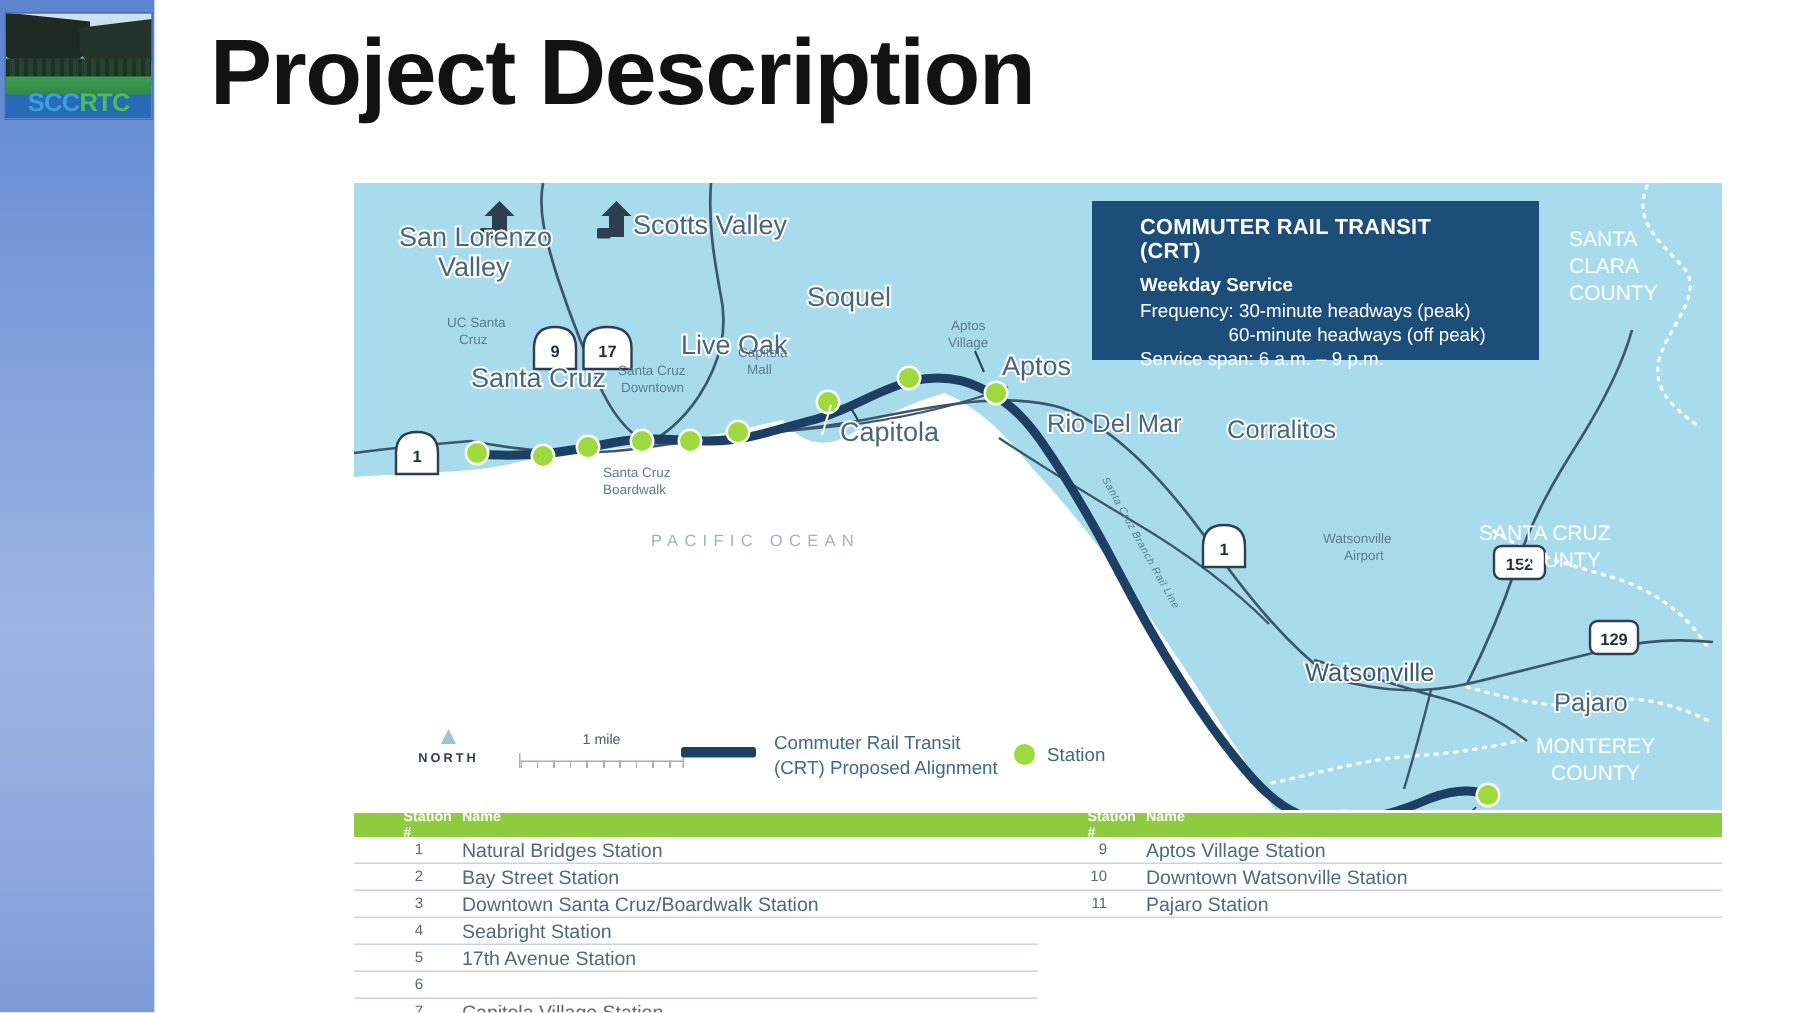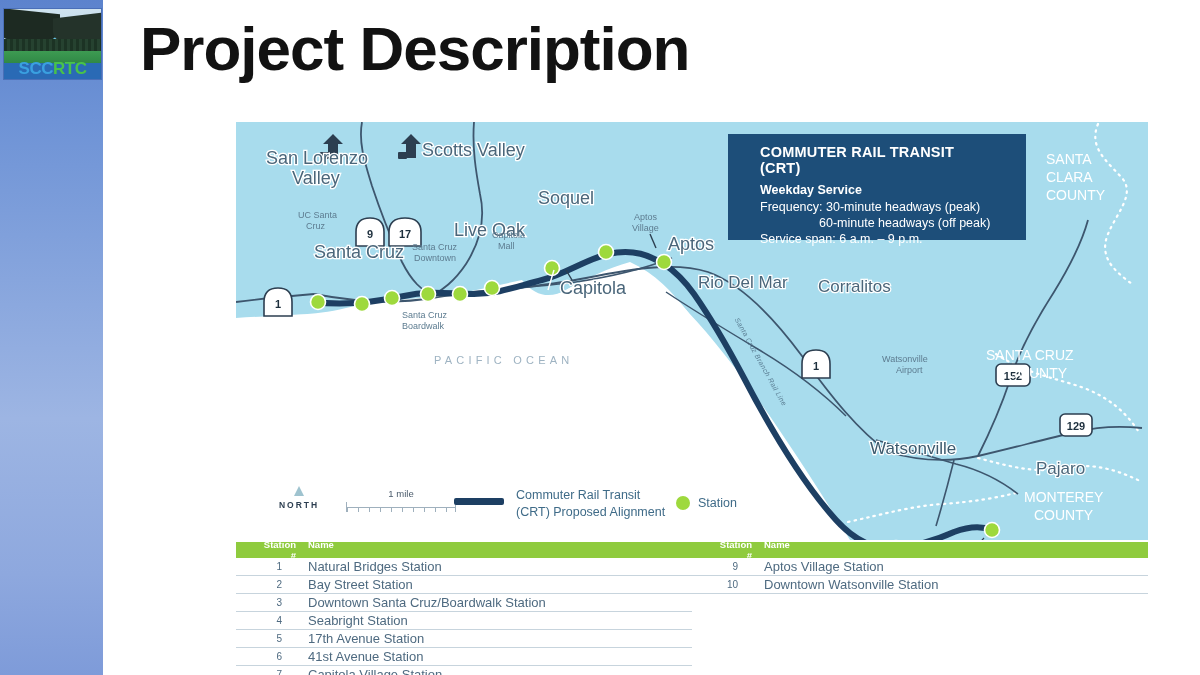--- a/index.html
+++ b/index.html
@@ -115,21 +115,21 @@
   .lg-dot-lbl{position:absolute;left:462px;top:16px;font-size:12.5px;color:#3f6b88;}
 
   
   .table-wrap{
     position:absolute;left:236px;top:542px;width:912px;height:133px;overflow:hidden;
   }
   .tbl-head{
     display:flex;background:#8fcb3e;height:16px;align-items:center;
   }
   .tbl-head span{font-size:9.5px;font-weight:bold;color:#ffffff;}
-  .col-num{width:60px;text-align:right;padding-left:20px;box-sizing:border-box;}
+  .col-num{width:60px;text-align:left;padding-left:33px;box-sizing:border-box;}
   .col-name{flex:1;padding-left:12px;box-sizing:border-box;}
   .half{display:flex;width:50%;}
   .tbl-body{display:flex;}
   .tbl-col{width:50%;}
   .trow{
     display:flex;height:17px;align-items:center;
     border-bottom:1px solid #c7d4dd;
   }
   .trow .n{
     width:60px;text-align:right;padding-right:14px;box-sizing:border-box;
@@ -358,31 +358,34 @@
         <div class="trow">
           <div class="n">4</div>
           <div class="nm">Seabright Station</div>
         </div>
         <div class="trow">
           <div class="n">5</div>
           <div class="nm">17th Avenue Station</div>
         </div>
         <div class="trow">
           <div class="n">6</div>
-          <div class="nm">41st Avenue Station</div>
         </div>
         <div class="trow">
           <div class="n">7</div>
           <div class="nm">Capitola Village Station</div>
         </div>
       </div>
     <div class="tbl-col" id="right-col">
         <div class="trow">
           <div class="n">9</div>
           <div class="nm">Aptos Village Station</div>
         </div>
         <div class="trow">
           <div class="n">10</div>
           <div class="nm">Downtown Watsonville Station</div>
         </div>
+        <div class="trow">
+          <div class="n">11</div>
+          <div class="nm">Pajaro Station</div>
+        </div>
       </div>
   </div>
 </div>
 
 </body></html>

